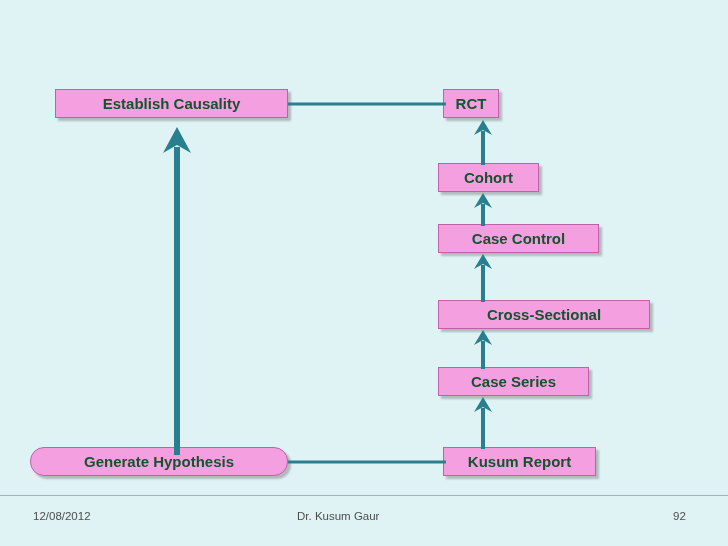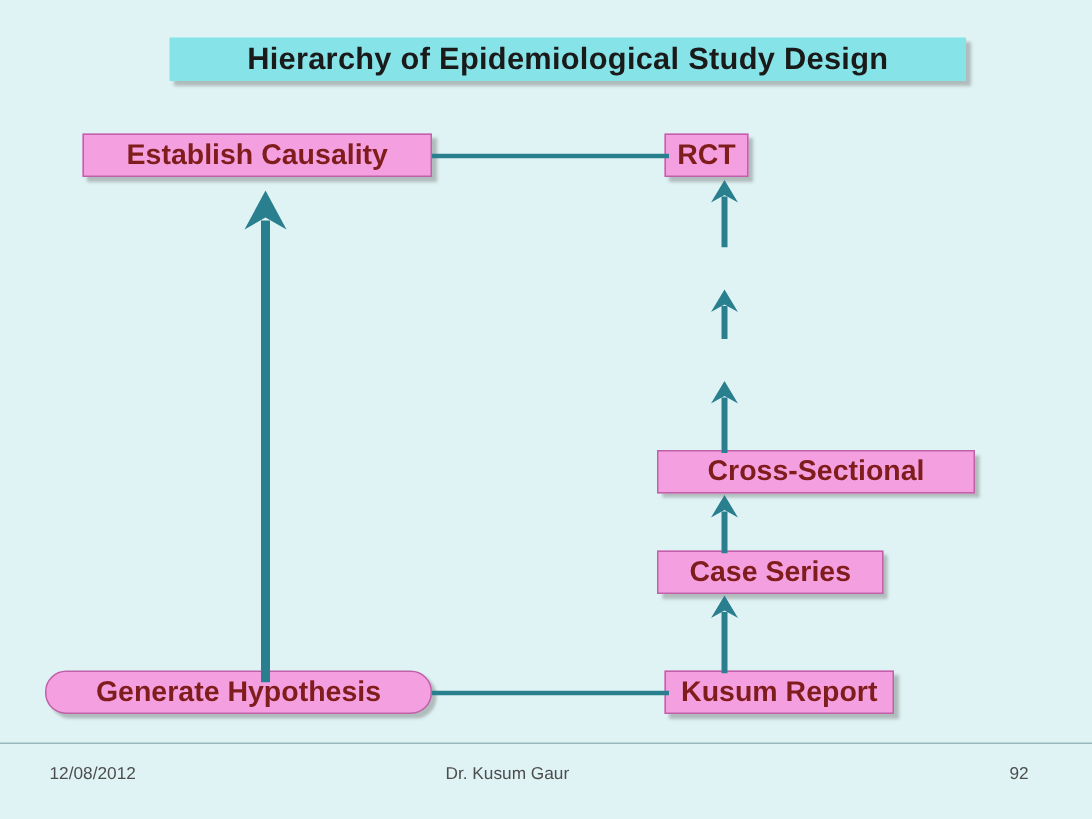--- a/index.html
+++ b/index.html
@@ -46,23 +46,23 @@
     background: #f4a0e0;
     border: 1px solid #c060a8;
     display: flex;
     align-items: center;
     justify-content: center;
     box-shadow: 3px 3px 2px rgba(120,120,120,0.45);
     box-sizing: border-box;
     padding: 0 7px;
   }
   .node span {
-    font-size: 19px;
+    font-size: 15px;
     font-weight: bold;
-    color: #7f1d1d;
+    color: #14532d;
     white-space: nowrap;
   }
   
   .conn {
     position: absolute;
   }
   
   .footer-line {
     position: absolute;
     left: 0;
@@ -79,37 +79,40 @@
   }
   .footer-date { left: 33px; }
   .footer-center { left: 297px; }
   .footer-page { left: 673px; }
 </style>
 </head>
 <body>
 
 <div class="slide">
 
-  <div class="title-box">
-    <span>Hierarchy of Epidemiological Study Design</span>
-  </div>
 
   <div class="node" style="left:55px; top:89px; width:233px; height:29px;">
     <span>Establish Causality</span>
   </div>
 
   <div class="node" style="left:30px; top:447px; width:258px; height:29px;border-radius:14px;">
     <span>Generate Hypothesis</span>
   </div>
 
   <div class="node" style="left:443px; top:89px; width:56px; height:29px;">
     <span>RCT</span>
   </div>
 
+  <div class="node" style="left:438px; top:163px; width:101px; height:29px;">
+    <span>Cohort</span>
+  </div>
 
+  <div class="node" style="left:438px; top:224px; width:161px; height:29px;">
+    <span>Case Control</span>
+  </div>
 
   <div class="node" style="left:438px; top:300px; width:212px; height:29px;">
     <span>Cross-Sectional</span>
   </div>
 
   <div class="node" style="left:438px; top:367px; width:151px; height:29px;align-items:center;">
     <span>Case Series</span>
   </div>
 
   <div class="node" style="left:443px; top:447px; width:153px; height:29px;">

